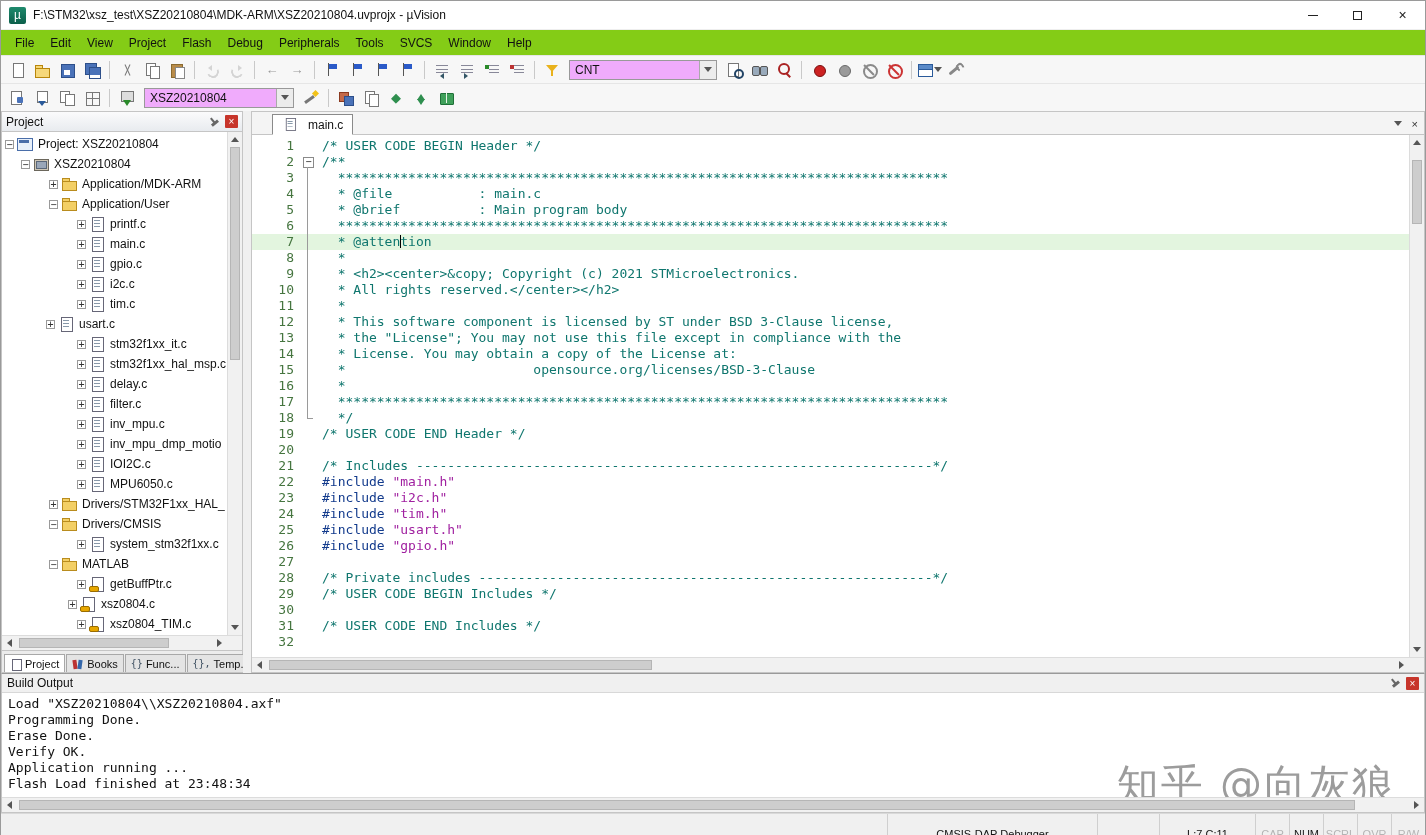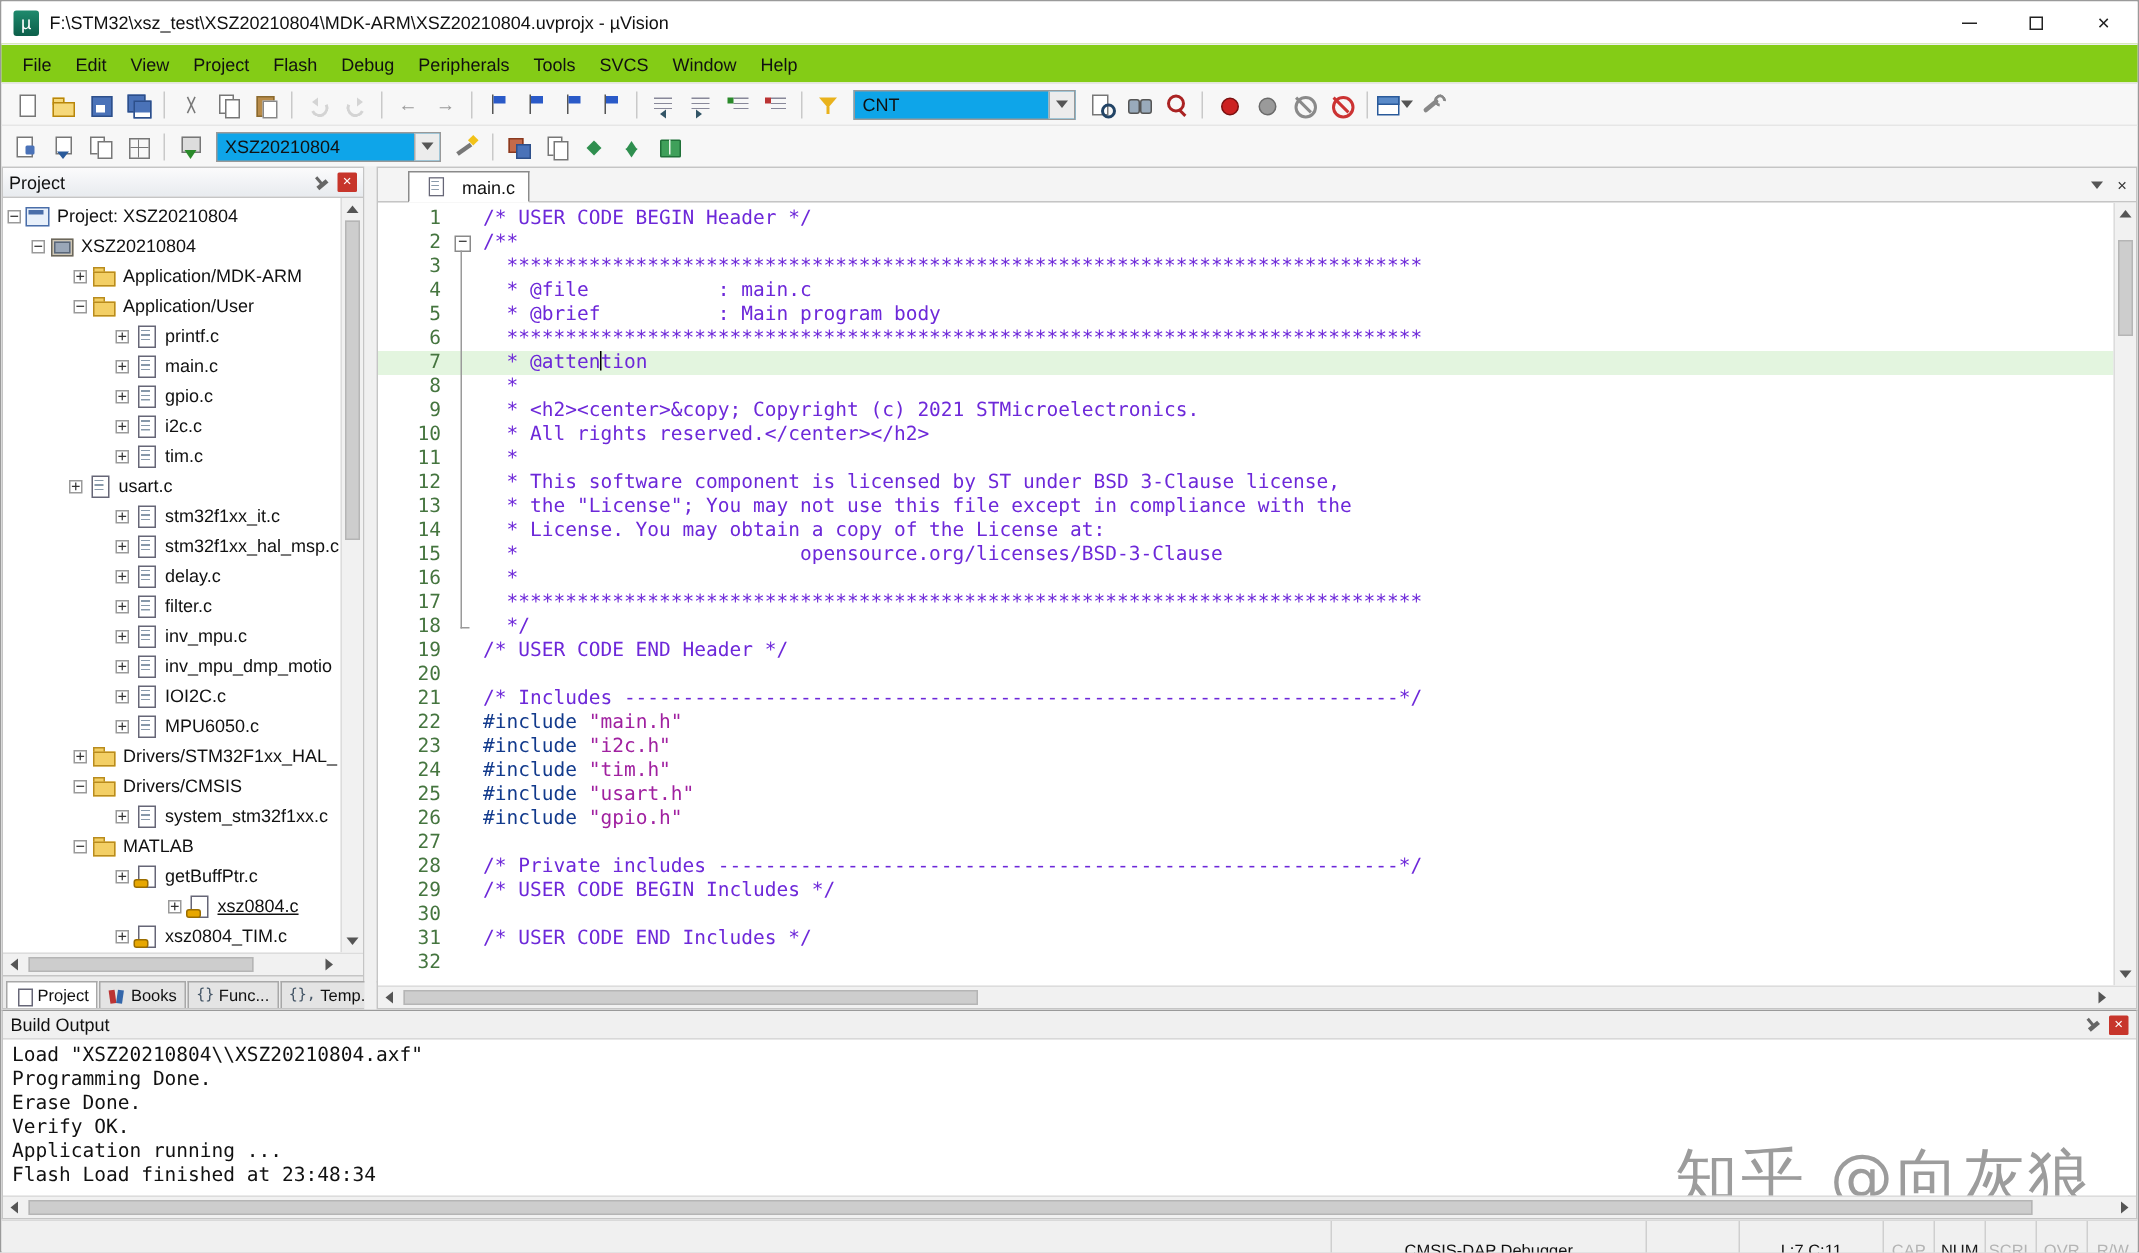--- a/index.html
+++ b/index.html
@@ -15,21 +15,21 @@
   .maxbox{width:9px;height:9px;border:1px solid #222;}
   
   .menubar{height:26px;background:#84cc16;display:flex;align-items:center;padding-left:6px;font-size:12px;border-top:1px solid #eee;}
   .menu-item{padding:5px 8px;}
   
   .toolbar{height:28px;background:#f7f7f7;display:flex;align-items:center;padding-left:4px;gap:1px;border-top:1px solid #e6e6e6;}
   .tb-sep{width:1px;height:18px;background:#c9c9c9;margin:0 4px;flex:none;}
   .tbtn{width:24px;height:24px;display:flex;align-items:center;justify-content:center;flex:none;position:relative;}
   .tbtn.dis{opacity:.45;}
   .glyph{font-size:13px;line-height:1;}
-  .combo{height:20px;border:1px solid #999;background:#0ea5e9;display:flex;align-items:center;font-size:12px;margin:0 4px;flex:none;}
+  .combo{height:20px;border:1px solid #999;background:#f0abfc;display:flex;align-items:center;font-size:12px;margin:0 4px;flex:none;}
   .combo-val{padding-left:5px;flex:1;white-space:nowrap;overflow:hidden;}
   .combo-btn{width:17px;height:100%;background:#ececec;border-left:1px solid #aaa;display:flex;align-items:center;justify-content:center;flex:none;}
   .tri{width:0;height:0;display:inline-block;}
   .tri-d{border:4px solid transparent;border-top:5px solid #555;margin-top:4px;}
   .tri-u{border:4px solid transparent;border-bottom:5px solid #555;margin-bottom:4px;}
   .tri-l{border:4px solid transparent;border-right:5px solid #555;margin-right:4px;}
   .tri-r{border:4px solid transparent;border-left:5px solid #555;margin-left:4px;}
   
   .ic{position:relative;width:17px;height:16px;flex:none;}
   .ic::before,.ic::after{content:"";position:absolute;}
@@ -152,21 +152,21 @@
   .cl.hl{background:#e3f5df;}
   .ln{width:50px;text-align:right;padding-right:8px;color:#45753f;flex:none;}
   .fold{width:14px;flex:none;position:relative;}
   .fold::before,.fold::after{position:absolute;}
   .fold-start::before{content:"−";left:1px;top:3px;width:9px;height:9px;border:1px solid #8a8a8a;background:#fff;font:10px/8px "DejaVu Sans Mono",monospace;text-align:center;color:#333;}
   .fold-start::after{content:"";left:5px;top:13px;width:1px;bottom:0;background:#9a9a9a;}
   .fold-mid::before{content:"";left:5px;top:0;bottom:0;width:1px;background:#9a9a9a;}
   .fold-end::before{content:"";left:5px;top:0;height:9px;width:1px;background:#9a9a9a;}
   .fold-end::after{content:"";left:5px;top:8px;width:6px;height:1px;background:#9a9a9a;}
   .src{white-space:pre;padding-left:6px;}
-  .c-cm{color:#6d28d9;}
+  .c-cm{color:#0f766e;}
   .c-pp{color:#123a8c;}
   .c-str{color:#a020a0;}
   .caret{display:inline-block;width:1px;height:13px;background:#000;vertical-align:-2px;margin:0 -0.5px;}
   
   .bo{height:140px;display:flex;flex-direction:column;border:1px solid #c5c5c5;border-top:1px solid #9a9a9a;background:#fff;}
   .bo-head{height:19px;background:#f0f0f0;border-bottom:1px solid #d8d8d8;display:flex;align-items:center;padding:0 5px;font-size:12px;flex:none;}
   .bo-head .sp{flex:1;}
   .bo-body{flex:1;position:relative;overflow:hidden;font:13px/16px "DejaVu Sans Mono",monospace;padding:3px 6px;}
   .bo-line{white-space:pre;}
   .watermark{position:absolute;right:28px;bottom:4px;font-size:42px;color:#9c9c9c;font-family:"DejaVu Sans",sans-serif;letter-spacing:2px;white-space:nowrap;}
@@ -483,21 +483,21 @@
             <div class="trow" style="padding-left: 47px;">
               <span class="exp exp-minus"></span>
               <i class="ti ti-folder"></i>
               <span class="tlabel">MATLAB</span>
             </div>
             <div class="trow" style="padding-left: 75px;">
               <span class="exp exp-plus"></span>
               <i class="ti ti-file ti-key"></i>
               <span class="tlabel">getBuffPtr.c</span>
             </div>
-            <div class="trow" style="padding-left: 110px; text-decoration: underline;">
+            <div class="trow" style="padding-left: 66px;">
               <span class="exp exp-plus"></span>
               <i class="ti ti-file ti-key"></i>
               <span class="tlabel">xsz0804.c</span>
             </div>
             <div class="trow" style="padding-left: 75px;">
               <span class="exp exp-plus"></span>
               <i class="ti ti-file ti-key"></i>
               <span class="tlabel">xsz0804_TIM.c</span>
             </div>
           </div>

